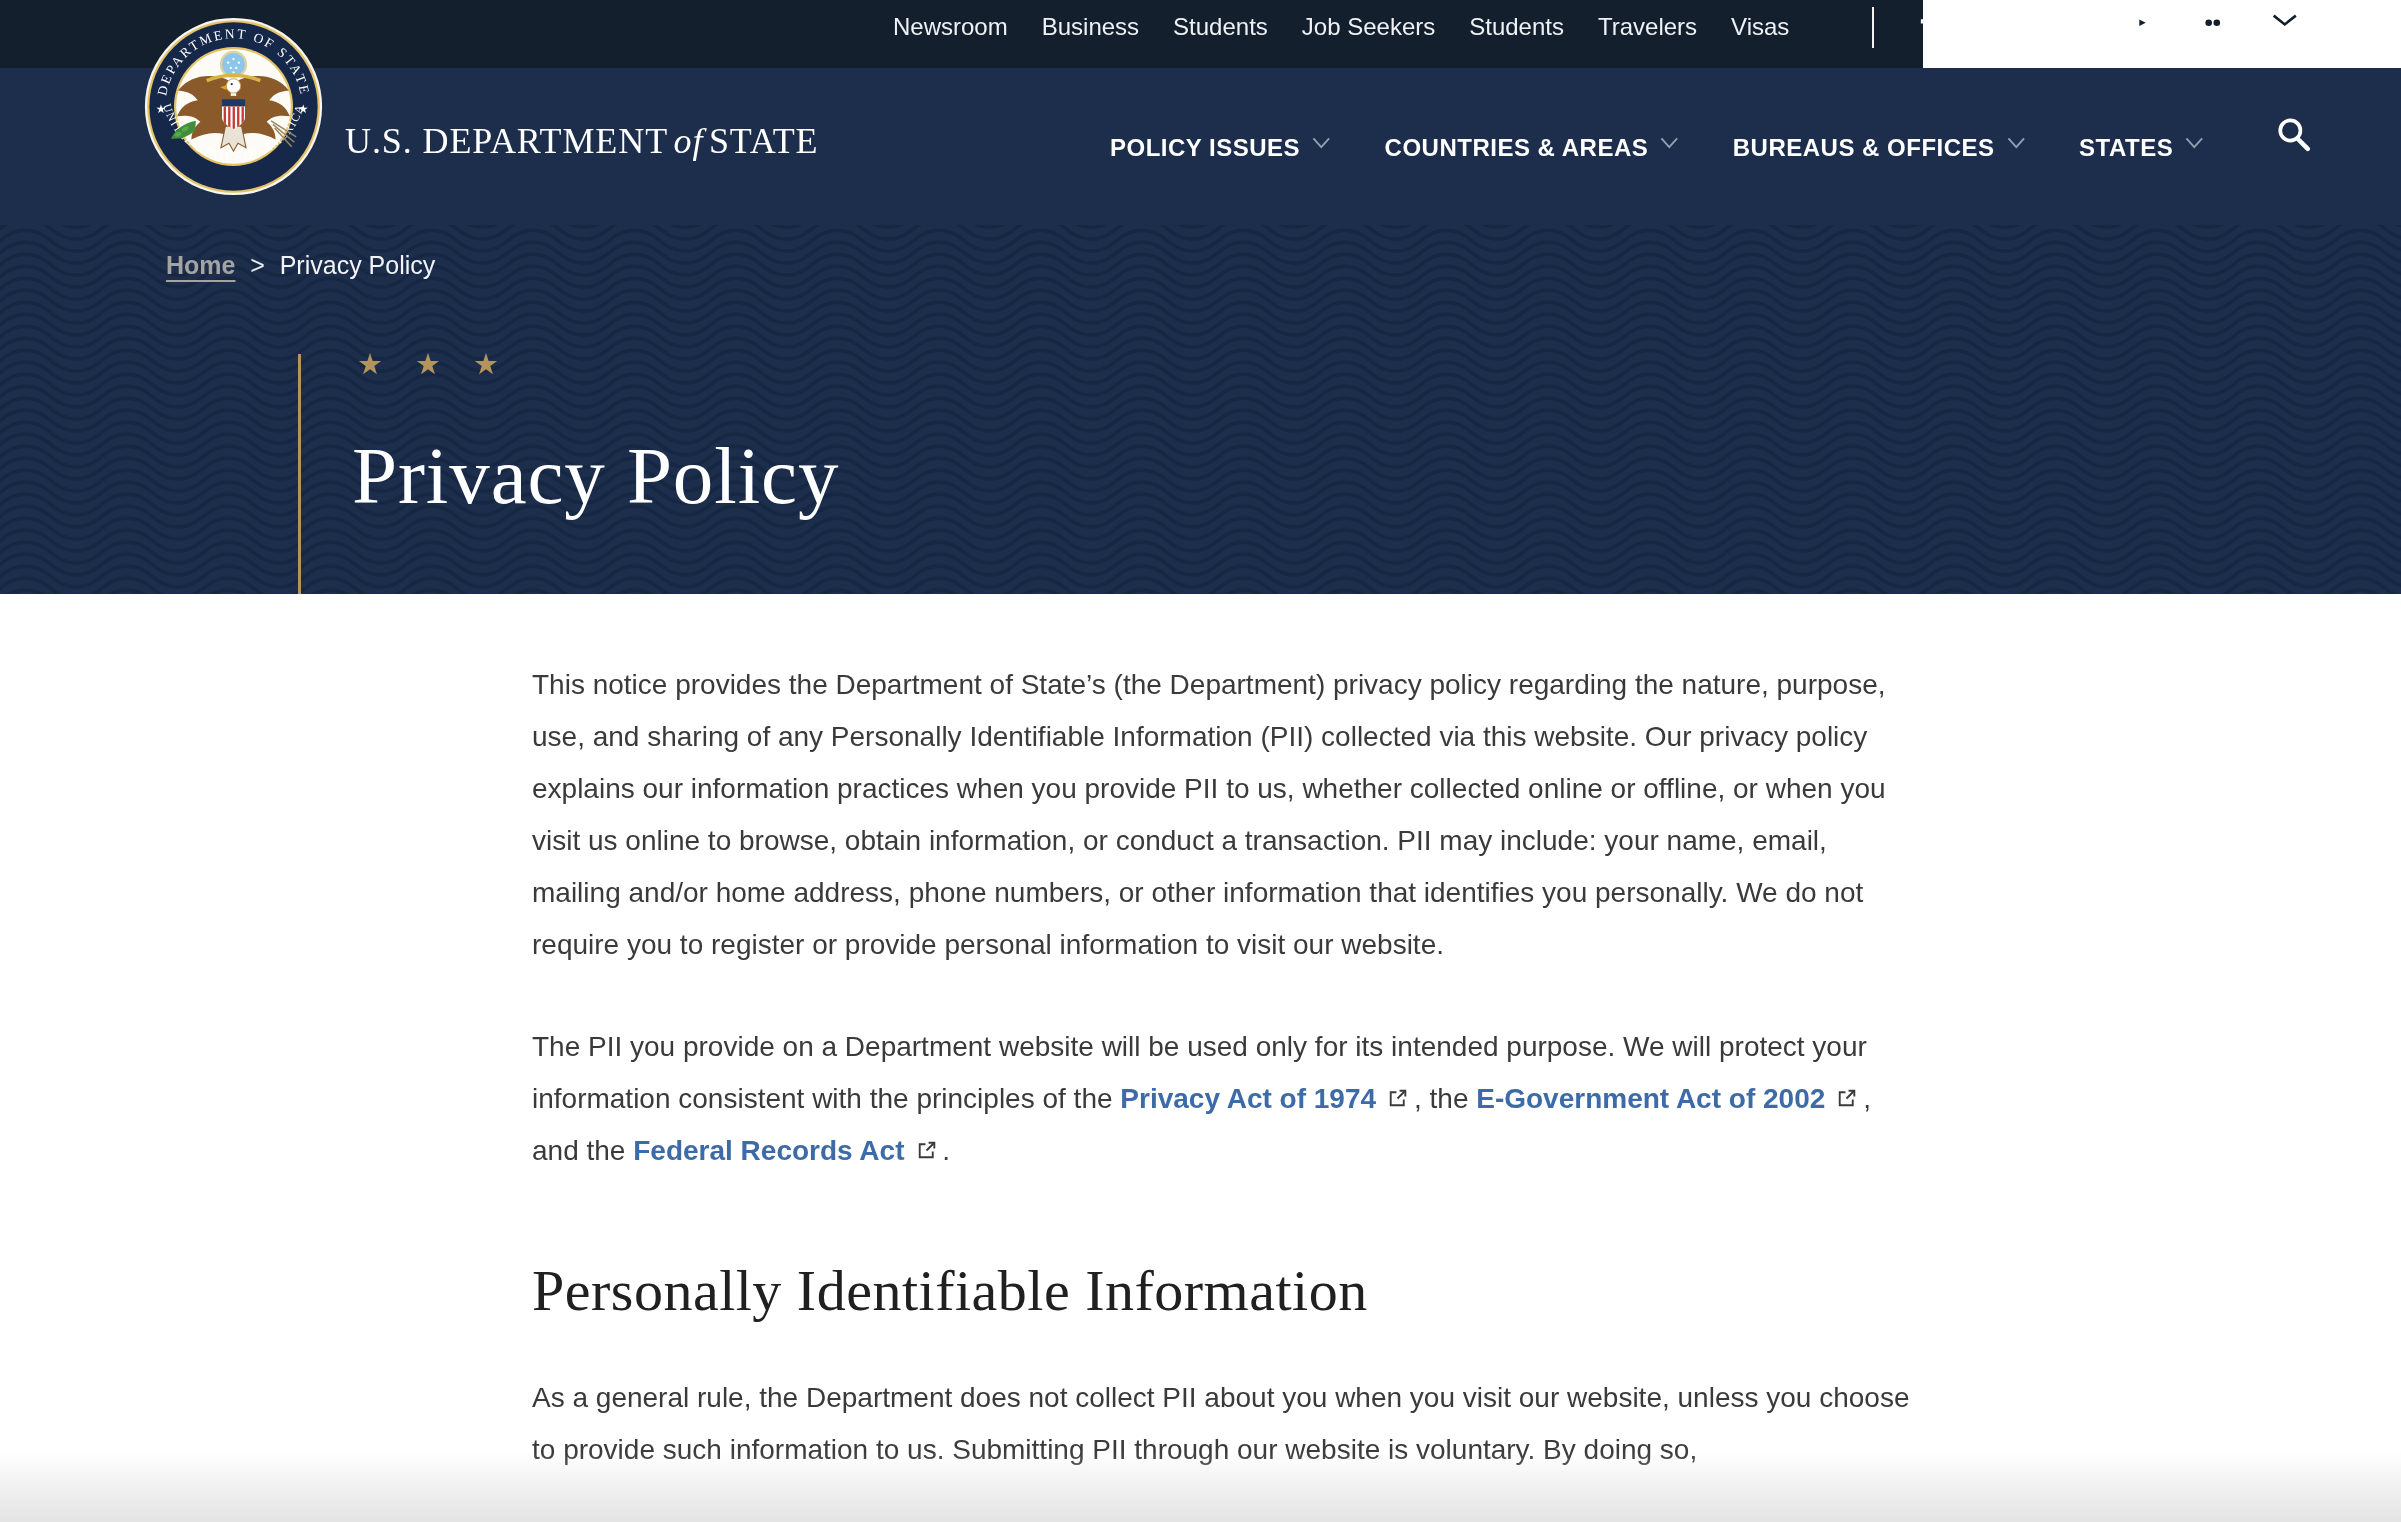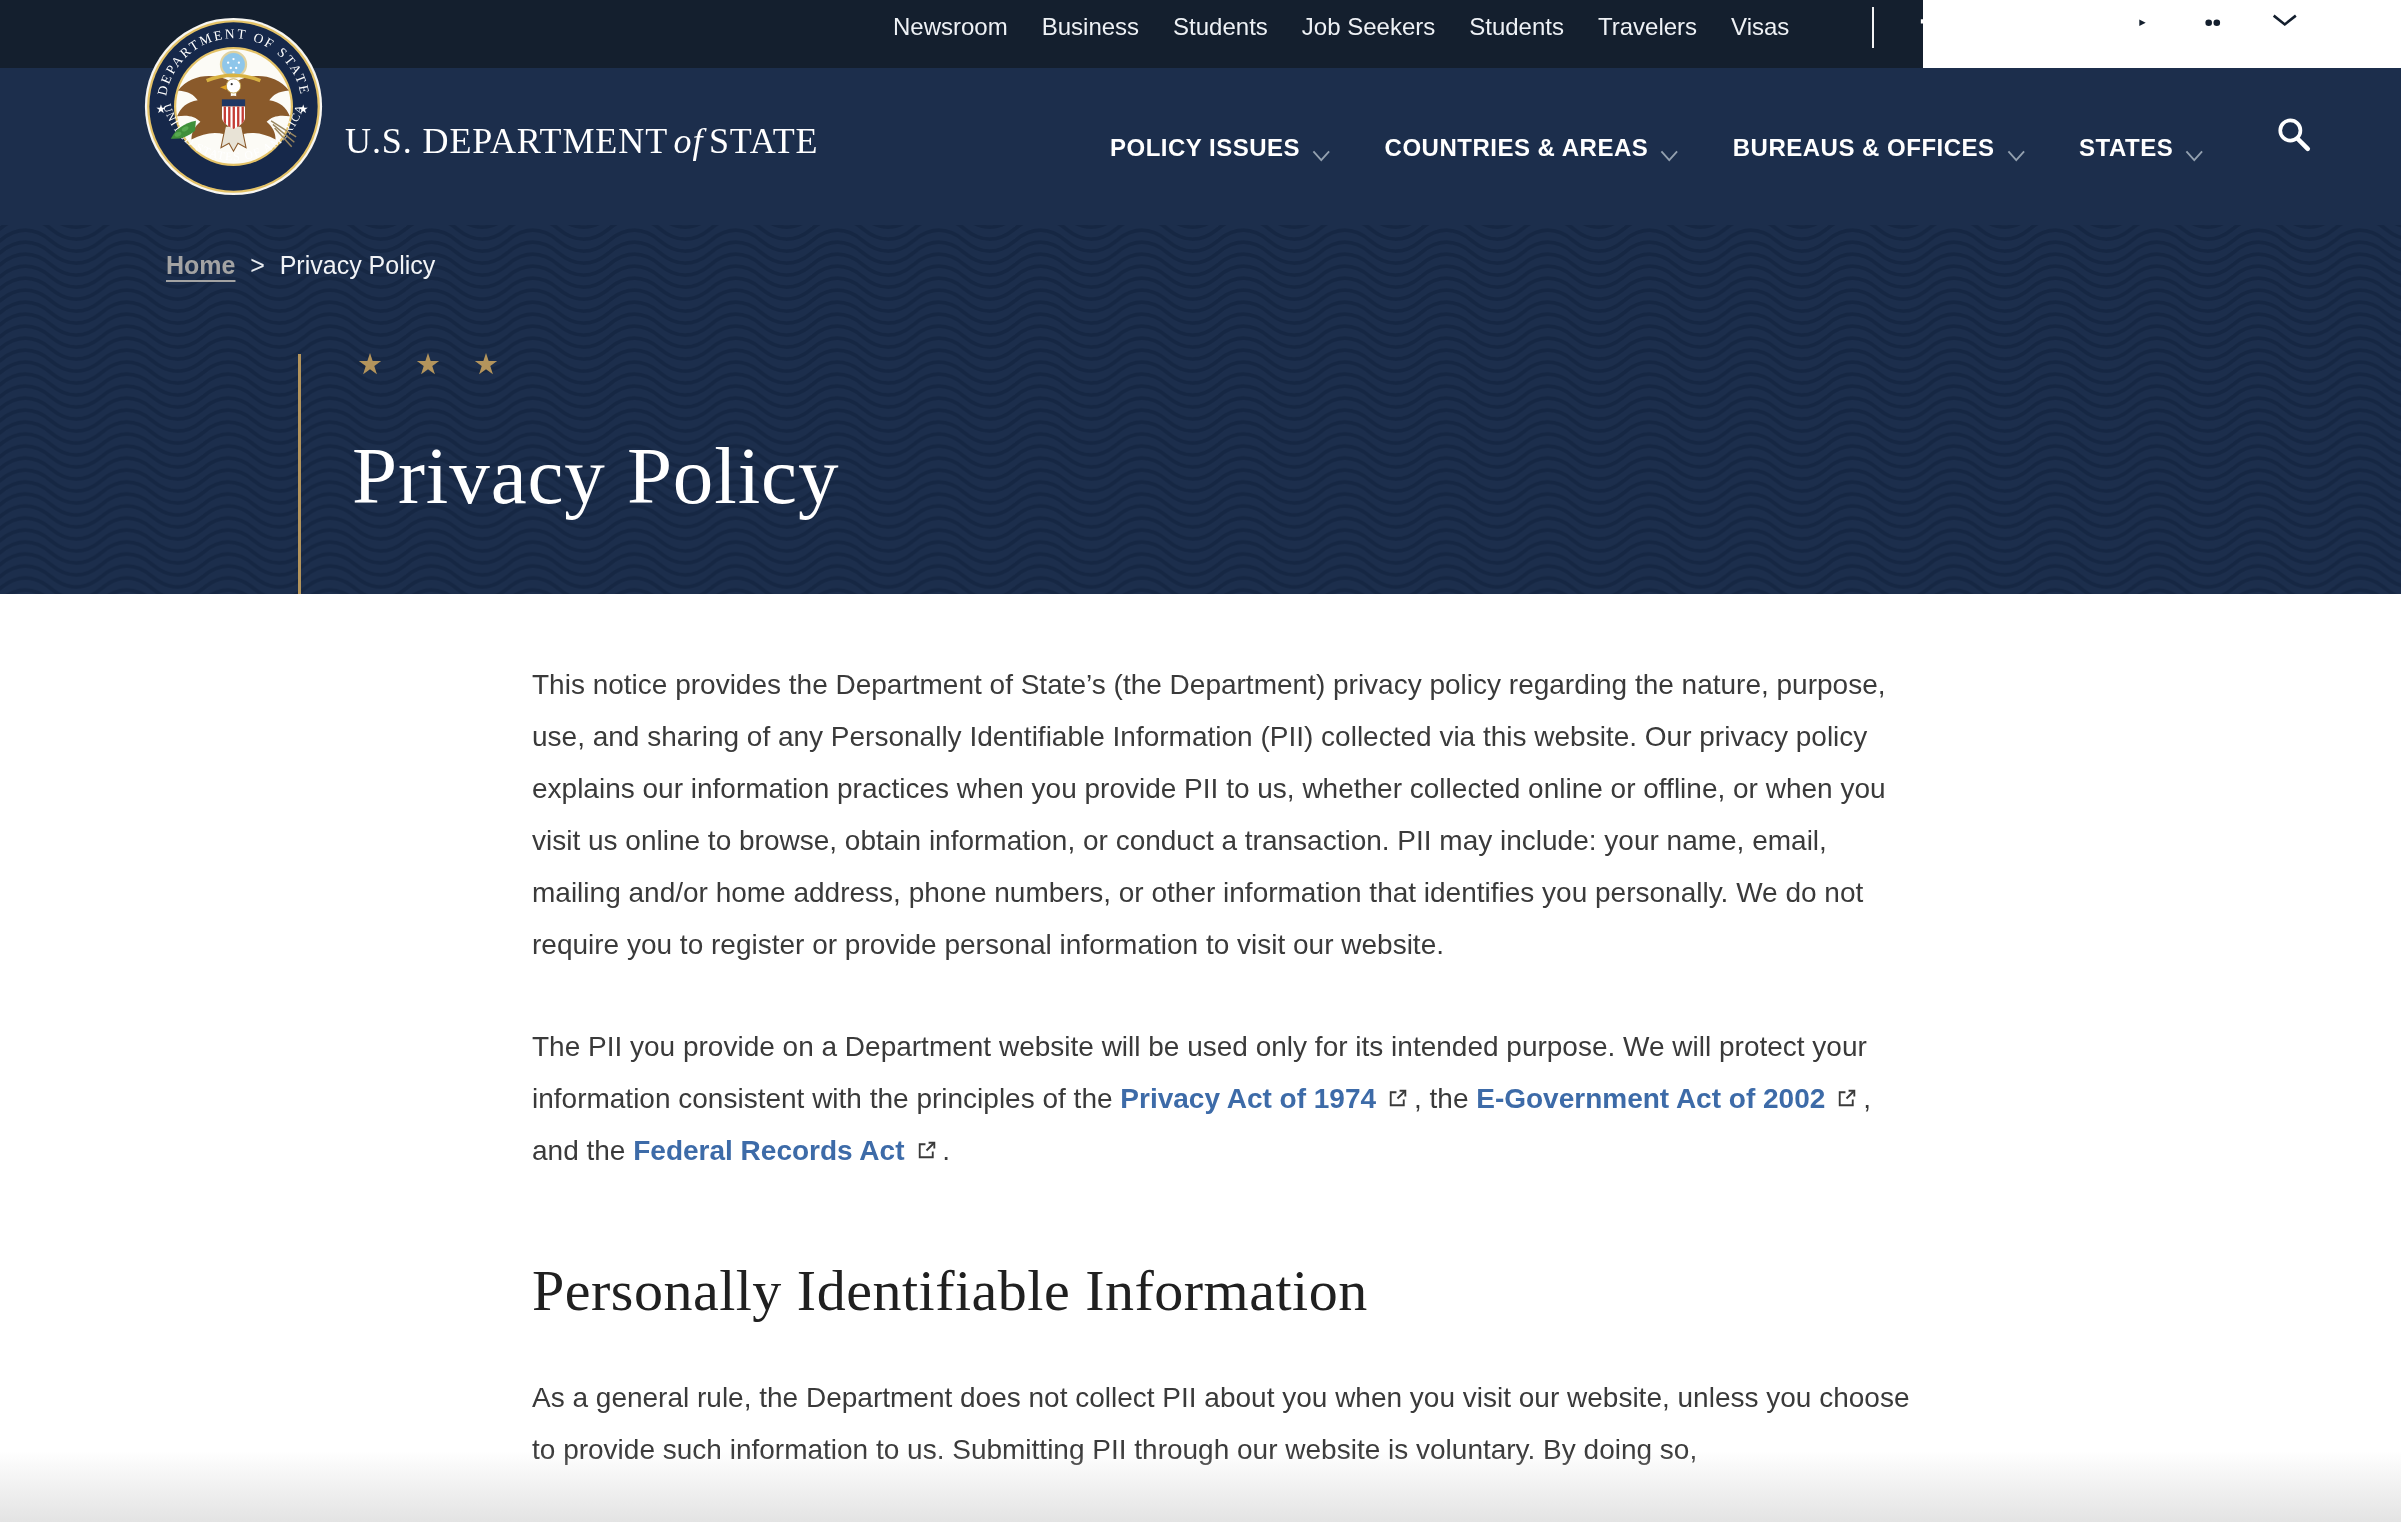--- a/index.html
+++ b/index.html
@@ -15,21 +15,21 @@
   .social a{display:block;width:29.5px;height:29.5px;cursor:pointer;}
   .social svg{display:block;width:29.5px;height:29.5px;}
 
   
   .mainhead{position:absolute;top:68px;left:0;width:2401px;height:157px;background:#1c2e4c;z-index:2;}
   .seal{position:absolute;top:16.6px;left:144px;width:179px;height:179px;z-index:6;}
   .brand{position:absolute;left:345px;top:52px;color:#ffffff;font-family:"Liberation Serif",serif;
          font-size:36px;letter-spacing:0.9px;white-space:nowrap;}
   .brand .of{font-style:italic;margin:0 5.5px;}
   .mainnav{position:absolute;left:1110px;top:66px;display:flex;gap:54px;align-items:center;}
-  .mainnav .navitem{display:flex;align-items:flex-end;gap:12px;cursor:pointer;}
+  .mainnav .navitem{display:flex;align-items:flex-start;gap:12px;cursor:pointer;}
   .mainnav .navitem span{color:#ffffff;font-size:24px;font-weight:700;letter-spacing:0.5px;white-space:nowrap;}
   .chev{width:18.5px;height:12px;margin-top:2.8px;}
   .searchbtn{position:absolute;left:2272px;top:46px;width:44px;height:44px;cursor:pointer;}
 
   
   .hero{position:absolute;top:225px;left:0;width:2401px;height:369px;background:#1c2e4c;z-index:1;}
   .waves{position:absolute;top:0;left:0;width:100%;height:100%;}
   .breadcrumb{position:absolute;left:166px;top:26px;z-index:2;color:#ffffff;font-size:25px;display:flex;gap:14.8px;align-items:baseline;}
   .breadcrumb .home{color:#a3a3a3;font-weight:700;text-decoration:underline;text-underline-offset:5.5px;cursor:pointer;}
   .breadcrumb .sep{color:#e8ebef;}

